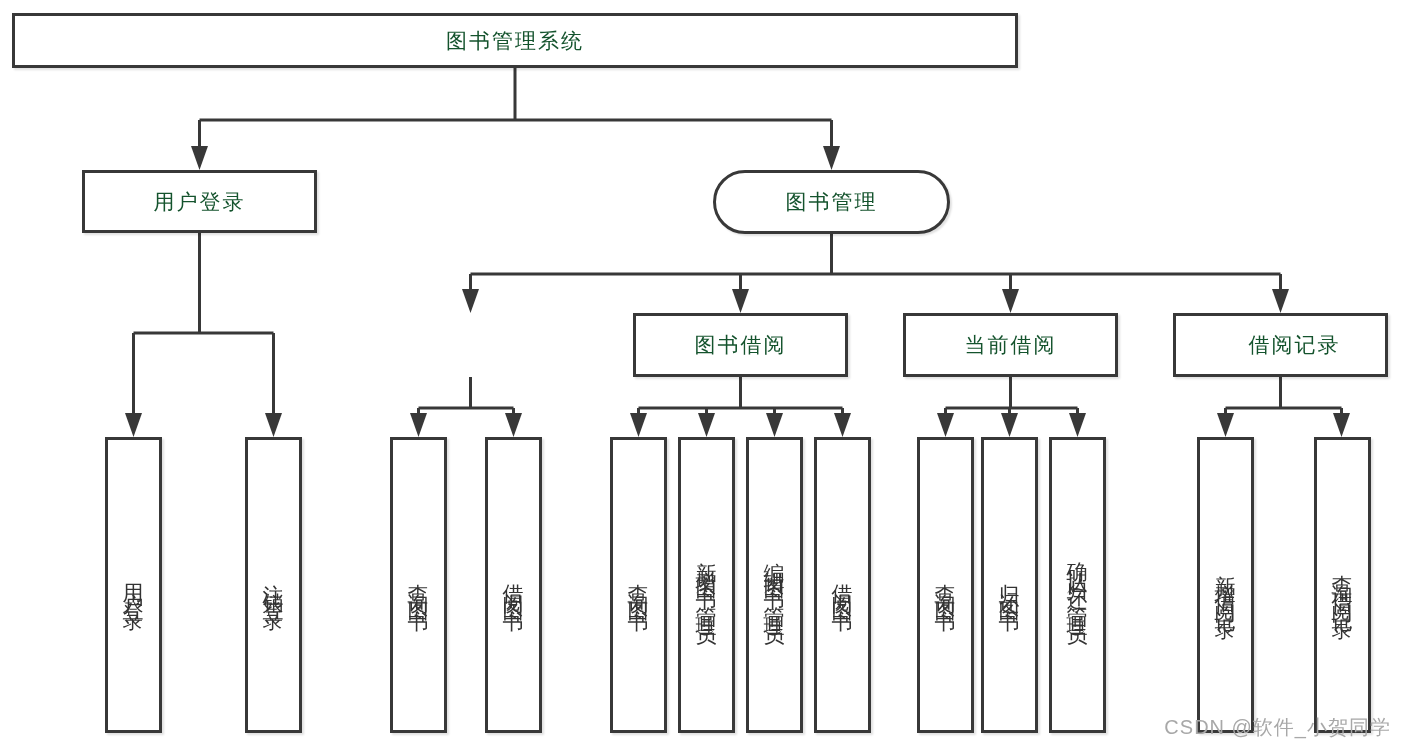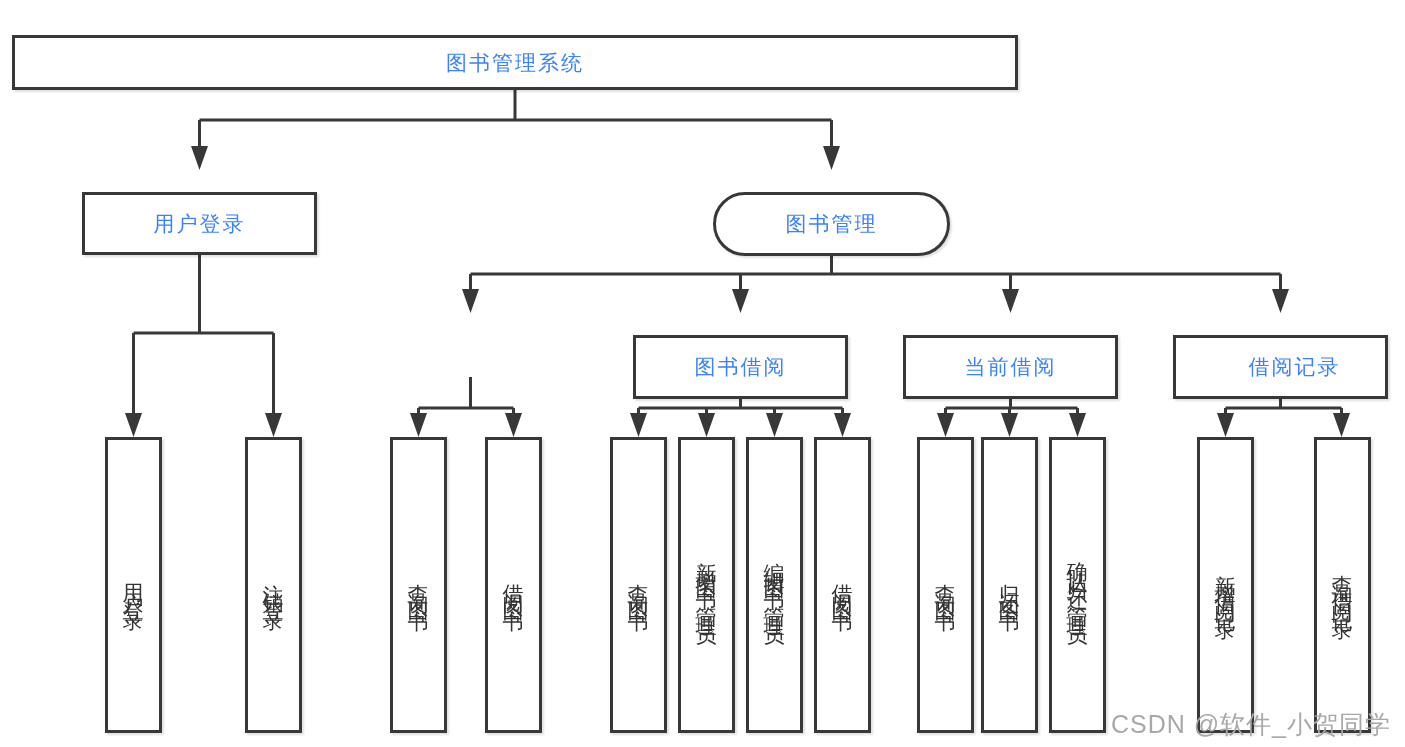--- a/index.html
+++ b/index.html
@@ -24,24 +24,23 @@
   .hbox {
     position: absolute;
     box-sizing: border-box;
     border: 3px solid #383838;
     background: #ffffff;
     display: flex;
     align-items: center;
     justify-content: center;
     font-size: 21px;
     letter-spacing: 2px;
-    color: #3b82f6;
+    color: #14532d;
     box-shadow: 2px 2px 2px rgba(0,0,0,0.12);
     z-index: 2;
-    margin-top: 22px;
   }
   .leaf {
     position: absolute;
     box-sizing: border-box;
     top: 437px;
     width: 57px;
     height: 296px;
     border: 3px solid #383838;
     background: #ffffff;
     display: flex;
@@ -56,21 +55,21 @@
     font-size: 21px;
     letter-spacing: 9px;
     color: #333333;
     line-height: 1;
     white-space: nowrap;
   }
   #watermark {
     position: absolute;
     right: 14px;
     bottom: 6px;
-    font-size: 25px;
+    font-size: 20px;
     color: #a8a8a8;
     letter-spacing: 1px;
     z-index: 3;
   }
   
   #box-root        { left: 12px;   top: 13px;  width: 1006px; height: 55px; }
   #box-user-login  { left: 82px;   top: 170px; width: 235px;  height: 63px; }
   #box-book-mgmt   { left: 713px;  top: 170px; width: 237px;  height: 64px; border-radius: 32px; }
   #box-new-rec     { left: 363px;  top: 313px; width: 215px;  height: 64px; }
   #box-book-borrow { left: 633px;  top: 313px; width: 215px;  height: 64px; }

